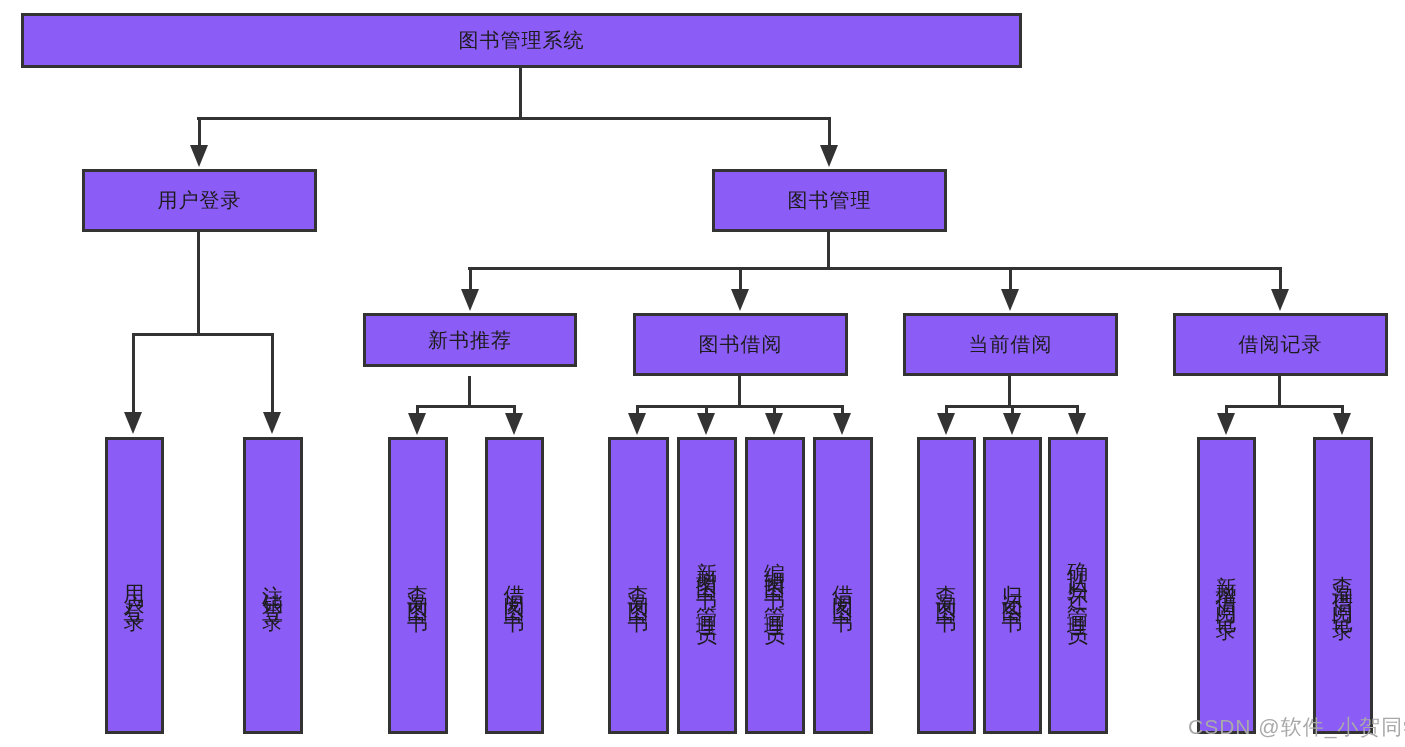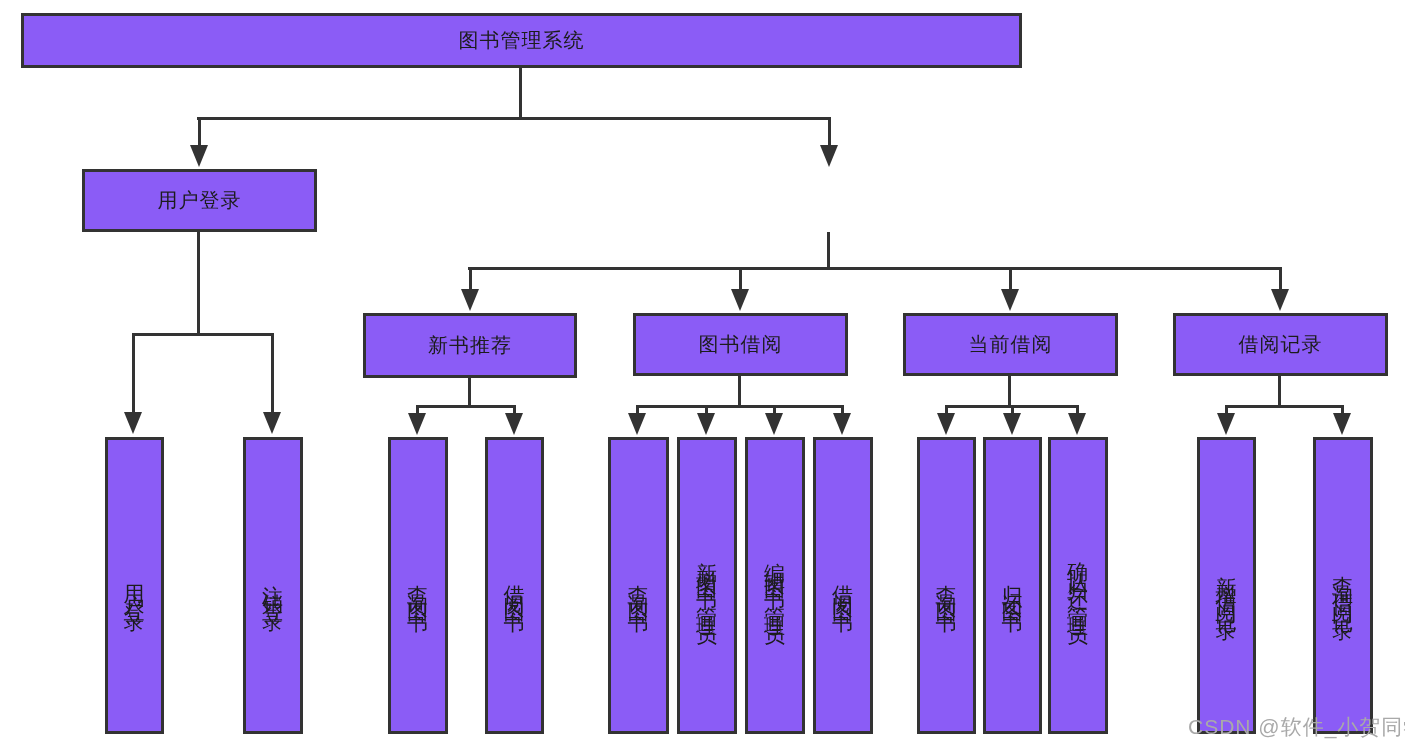--- a/index.html
+++ b/index.html
@@ -75,34 +75,37 @@
   </div>
 
   <div class="vl" style="left:519px;top:68px;height:52px"></div>
   <div class="hl" style="left:197px;top:117px;width:633px"></div>
   <div class="arrow" style="left:190px;top:117px;height:50px"></div>
   <div class="arrow" style="left:820px;top:117px;height:50px"></div>
 
   <div class="box" style="left:82px;top:169px;width:235px;height:63px">
     <span class="hlabel">用户登录</span>
   </div>
+  <div class="box" style="left:712px;top:169px;width:235px;height:63px">
+    <span class="hlabel">图书管理</span>
+  </div>
 
   <div class="vl" style="left:197px;top:232px;height:104px"></div>
   <div class="hl" style="left:132px;top:333px;width:142px"></div>
   <div class="arrow" style="left:124px;top:333px;height:101px"></div>
   <div class="arrow" style="left:263px;top:333px;height:101px"></div>
 
   <div class="vl" style="left:827px;top:232px;height:38px"></div>
   <div class="hl" style="left:468px;top:267px;width:813px"></div>
   <div class="arrow" style="left:461px;top:267px;height:44px"></div>
   <div class="arrow" style="left:731px;top:267px;height:44px"></div>
   <div class="arrow" style="left:1001px;top:267px;height:44px"></div>
   <div class="arrow" style="left:1271px;top:267px;height:44px"></div>
 
-  <div class="box" style="left:363px;top:313px;width:214px;height:65px">
+  <div class="box" style="left:363px;top:313px;width:214px;height:54px">
     <span class="hlabel">新书推荐</span>
   </div>
   <div class="box" style="left:903px;top:313px;width:215px;height:63px">
     <span class="hlabel">当前借阅</span>
   </div>
   <div class="box" style="left:633px;top:313px;width:215px;height:63px">
     <span class="hlabel">图书借阅</span>
   </div>
   <div class="box" style="left:1173px;top:313px;width:215px;height:63px">
     <span class="hlabel">借阅记录</span>

